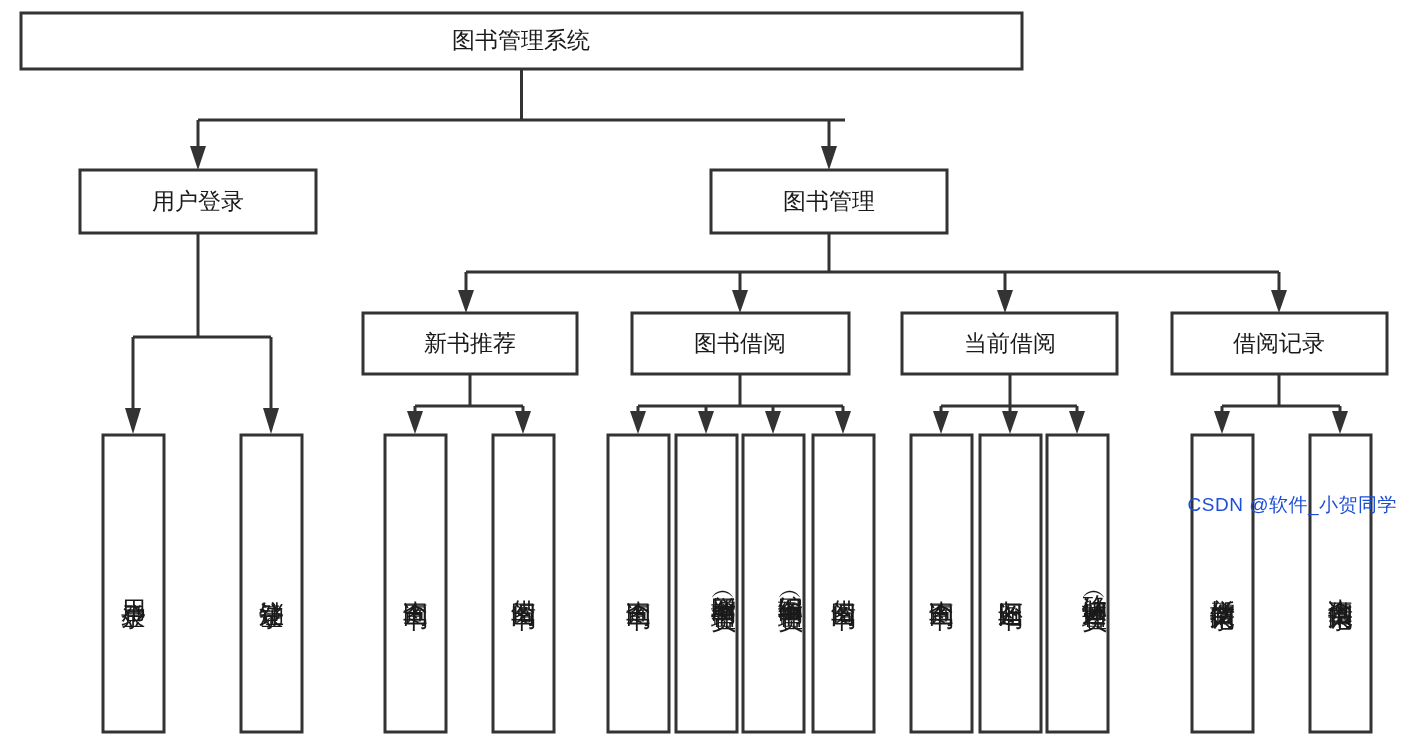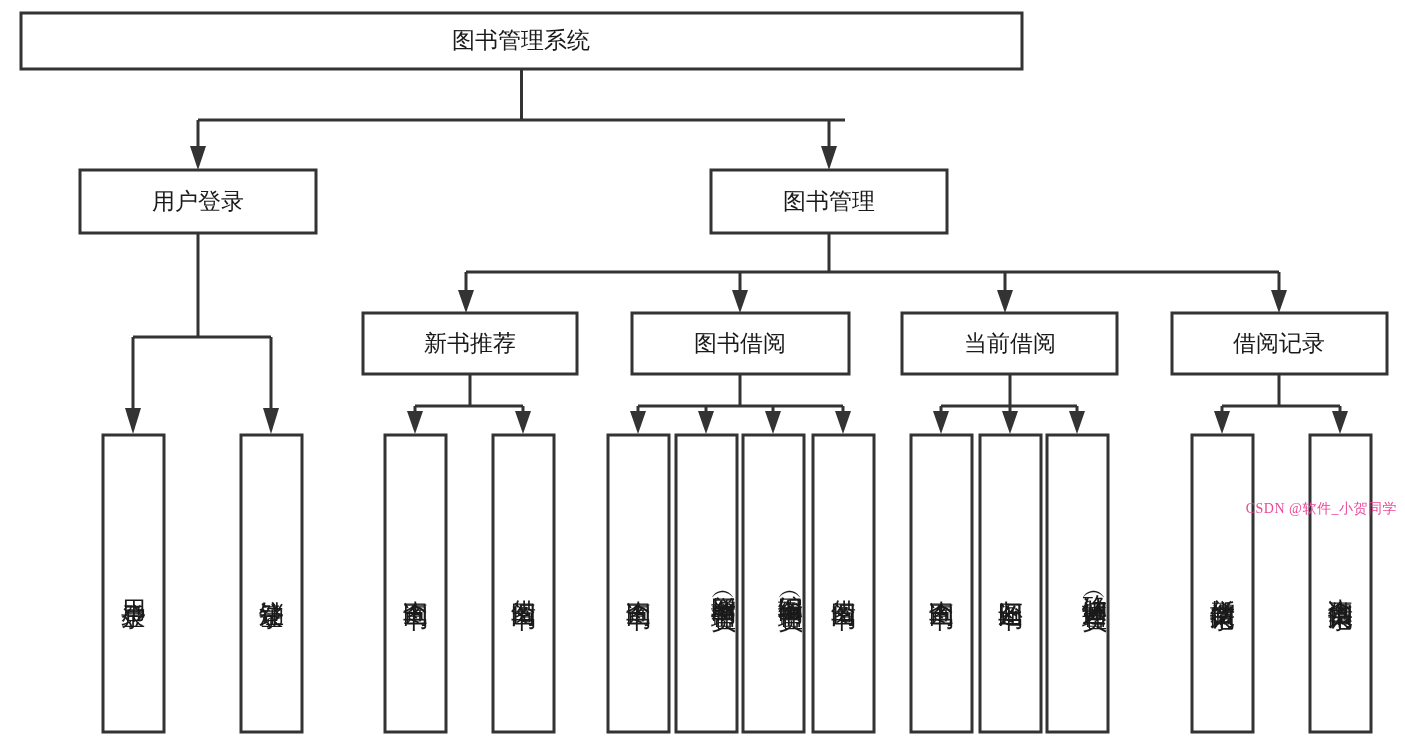--- a/index.html
+++ b/index.html
@@ -61,23 +61,23 @@
     letter-spacing: 2px;
     text-align: center;
     white-space: nowrap;
     pointer-events: none;
     user-select: none;
   }
   .watermark {
     position: absolute;
     right: 8px;
     bottom: 5px;
-    font-family: Liberation Serif, serif;
-    font-size: 14px;
-    color: #ec4899;
+    font-family: Liberation Sans, sans-serif;
+    font-size: 19px;
+    color: #1d4ed8;
     letter-spacing: 0.5px;
     white-space: nowrap;
   }
 </style>
 </head>
 <body>
 
 <div id="diagram-root">
 
   <svg class="diagram-canvas" viewBox="0 0 1405 747" xmlns="http://www.w3.org/2000/svg">

